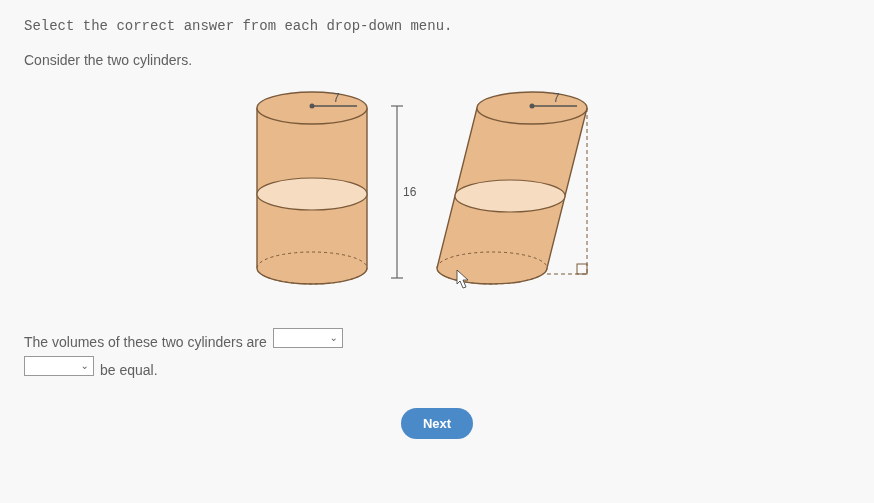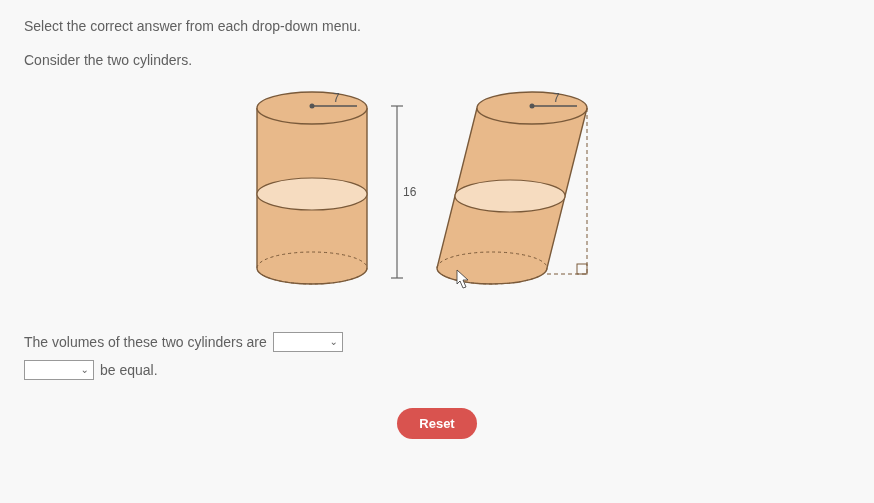--- a/index.html
+++ b/index.html
@@ -5,30 +5,30 @@
   * { box-sizing: border-box; margin: 0; padding: 0; }
   body {
     font-family: Arial, sans-serif;
     background: #f8f8f8;
     width: 874px;
     height: 503px;
     padding: 18px 24px;
     color: #606060;
     font-size: 14px;
   }
-  .instruction { margin-bottom: 18px; }
+  .instruction { margin-bottom: 18px; font-family: Liberation Mono, monospace; }
   .consider { margin-bottom: 4px; }
   .figure-area {
     display: flex;
     justify-content: center;
     align-items: center;
     margin: 10px 0 20px 0;
   }
   .statements { margin-top: 8px; line-height: 2; }
-  .statements .row { display: flex; align-items: center; flex-wrap: wrap; gap: 6px; }
+  .statements .row { display: flex; flex-wrap: wrap; gap: 6px; }
   .dropdown {
     display: inline-flex;
     align-items: center;
     border: 1px solid #999;
     background: #fff;
     height: 20px;
     min-width: 70px;
     padding: 0 4px;
     font-size: 12px;
     color: #555;
@@ -115,14 +115,14 @@
   </div>
   <div class="row">
     <span class="dropdown">
       <span class="chev">⌄</span>
     </span>
     <span>be equal.</span>
   </div>
 </div>
 
 <div class="buttons">
-  <button class="btn btn-reset">Reset</button>
+  <button class="btn btn-next">Next</button>
 </div>
 
 </body></html>

